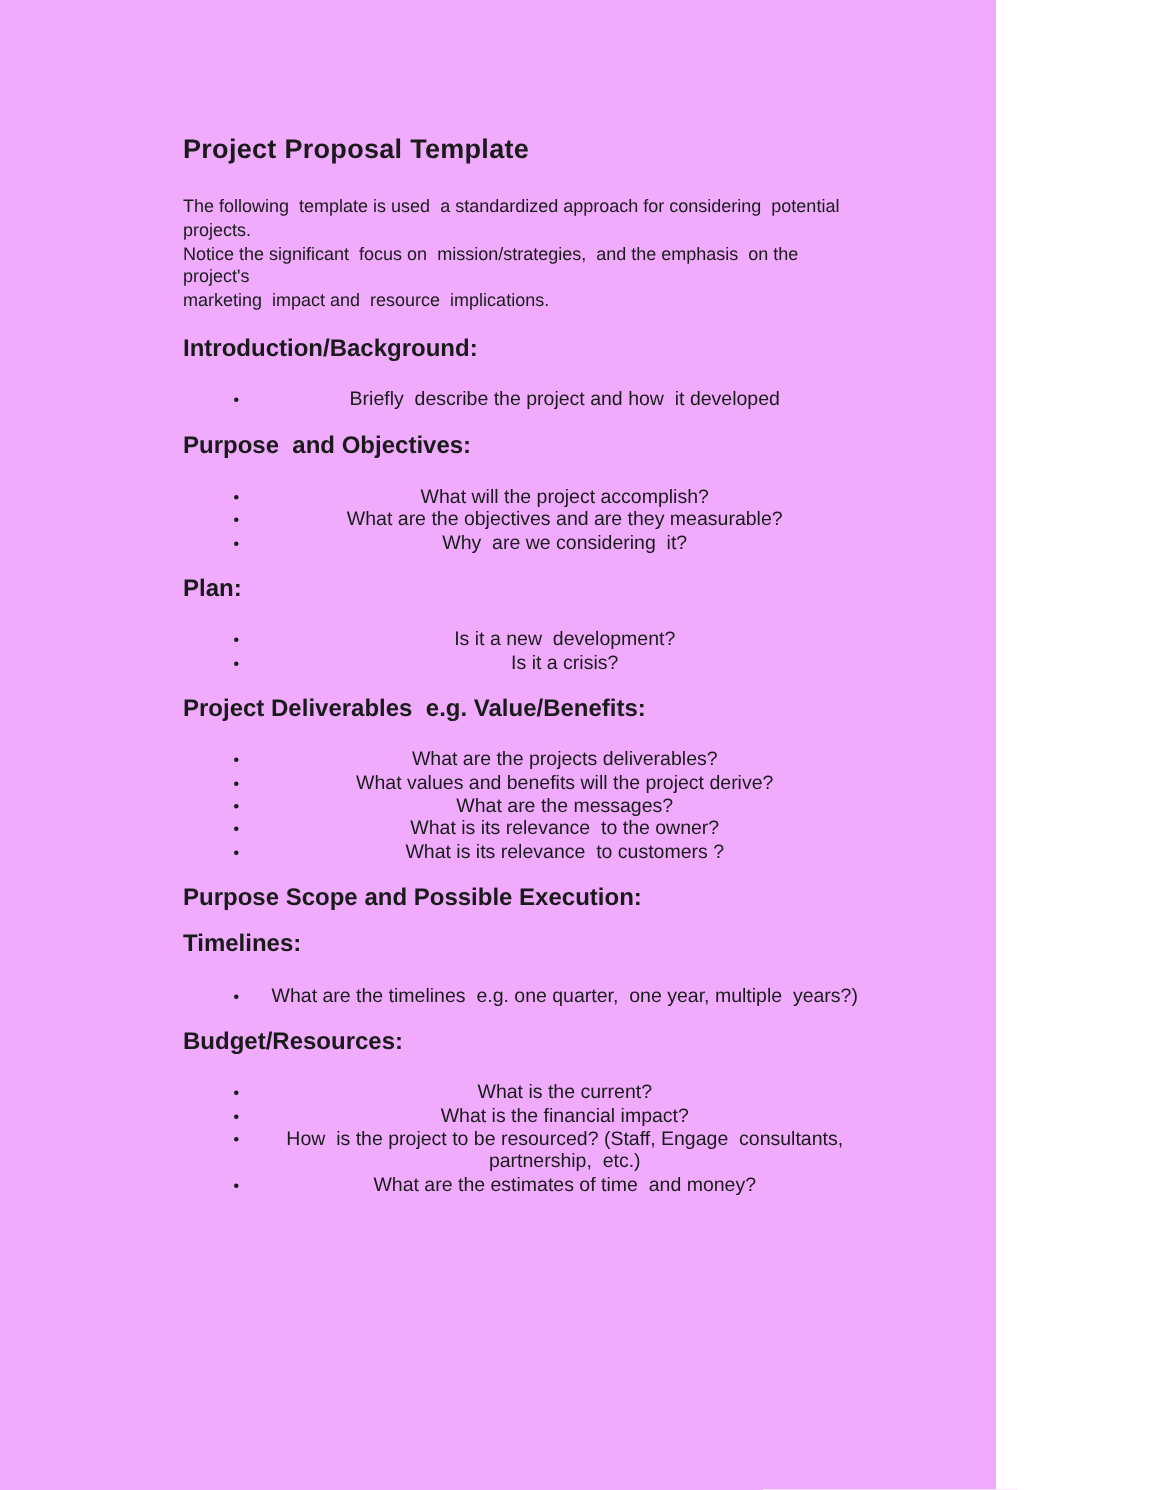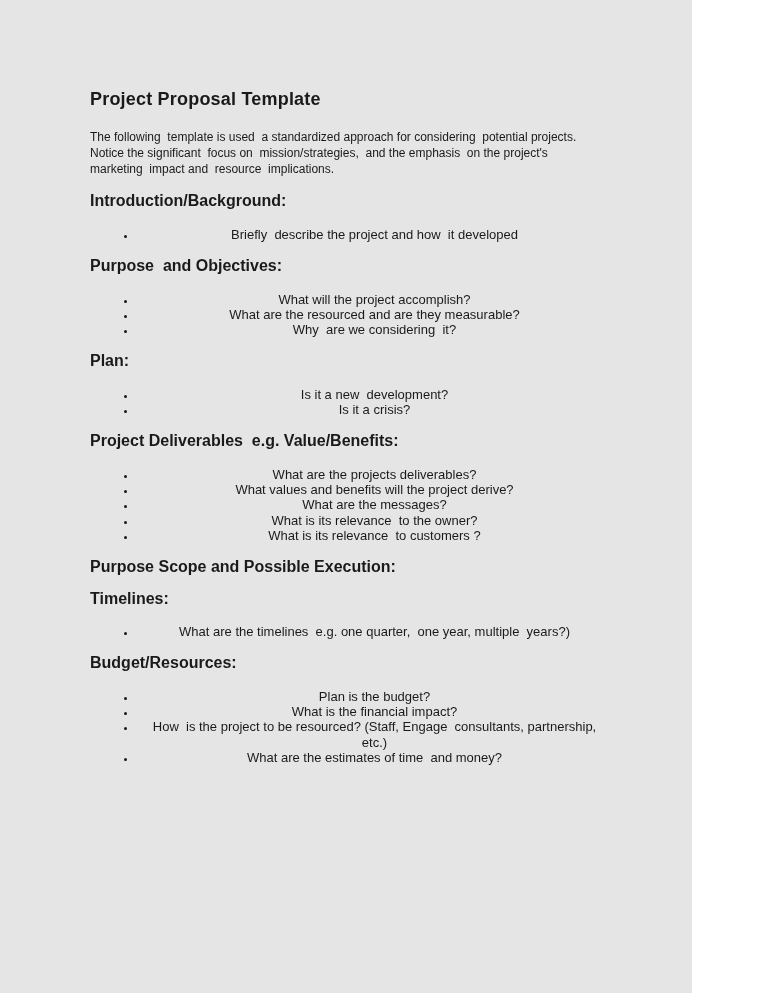--- a/index.html
+++ b/index.html
@@ -2,26 +2,27 @@
 <html><head>
 <meta charset="utf-8">
 <style>
   html, body {
     margin: 0;
     padding: 0;
     background: #ffffff;
   }
   .page {
     position: relative;
-    width: 692px;
+    width: 632px;
     height: 993px;
-    background: #e5e5e5;
+    background: #f0abfc;
     overflow: hidden;
     font-family: "Liberation Sans", "DejaVu Sans", sans-serif;
     color: #1a1a1a;
+    padding-left: 32px;
     -webkit-font-smoothing: antialiased;
   }
   .content {
     padding: 88px 86px 0 90px;
   }
   .doc-title {
     font-size: 18px;
     line-height: 23px;
     font-weight: bold;
     margin: 0 0 19px 0;
@@ -78,21 +79,21 @@
     <h2 class="section-heading">Introduction/Background:</h2>
     <ul class="bullet-list">
             <li>Briefly  describe the project and how  it developed</li>
           </ul>
   </div>
 
   <div class="section">
     <h2 class="section-heading">Purpose  and Objectives:</h2>
     <ul class="bullet-list">
             <li>What will the project accomplish?</li>
-            <li>What are the resourced and are they measurable?</li>
+            <li>What are the objectives and are they measurable?</li>
             <li>Why  are we considering  it?</li>
           </ul>
   </div>
 
   <div class="section">
     <h2 class="section-heading">Plan:</h2>
     <ul class="bullet-list">
             <li>Is it a new  development?</li>
             <li>Is it a crisis?</li>
           </ul>
@@ -116,21 +117,21 @@
   <div class="section">
     <h2 class="section-heading">Timelines:</h2>
     <ul class="bullet-list">
             <li>What are the timelines  e.g. one quarter,  one year, multiple  years?)</li>
           </ul>
   </div>
 
   <div class="section">
     <h2 class="section-heading">Budget/Resources:</h2>
     <ul class="bullet-list">
-            <li>Plan is the budget?</li>
+            <li>What is the current?</li>
             <li>What is the financial impact?</li>
             <li>How  is the project to be resourced? (Staff, Engage  consultants, partnership,  etc.)</li>
             <li>What are the estimates of time  and money?</li>
           </ul>
   </div>
 </div>
   </div>
 </div>
 
 </body></html>

